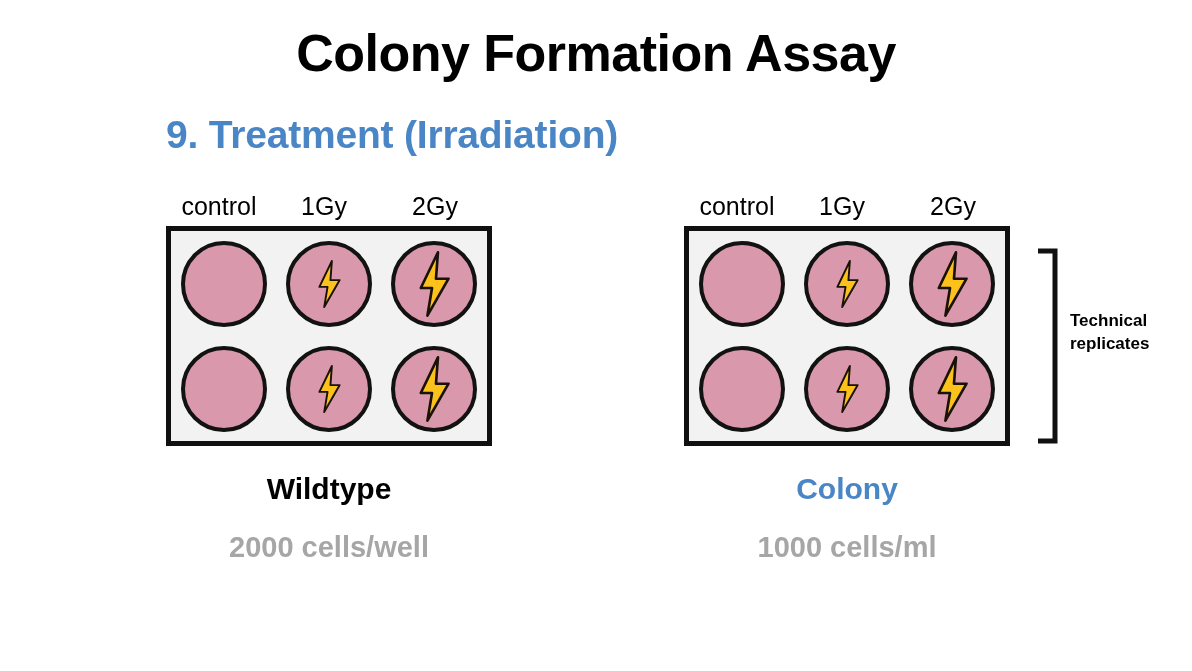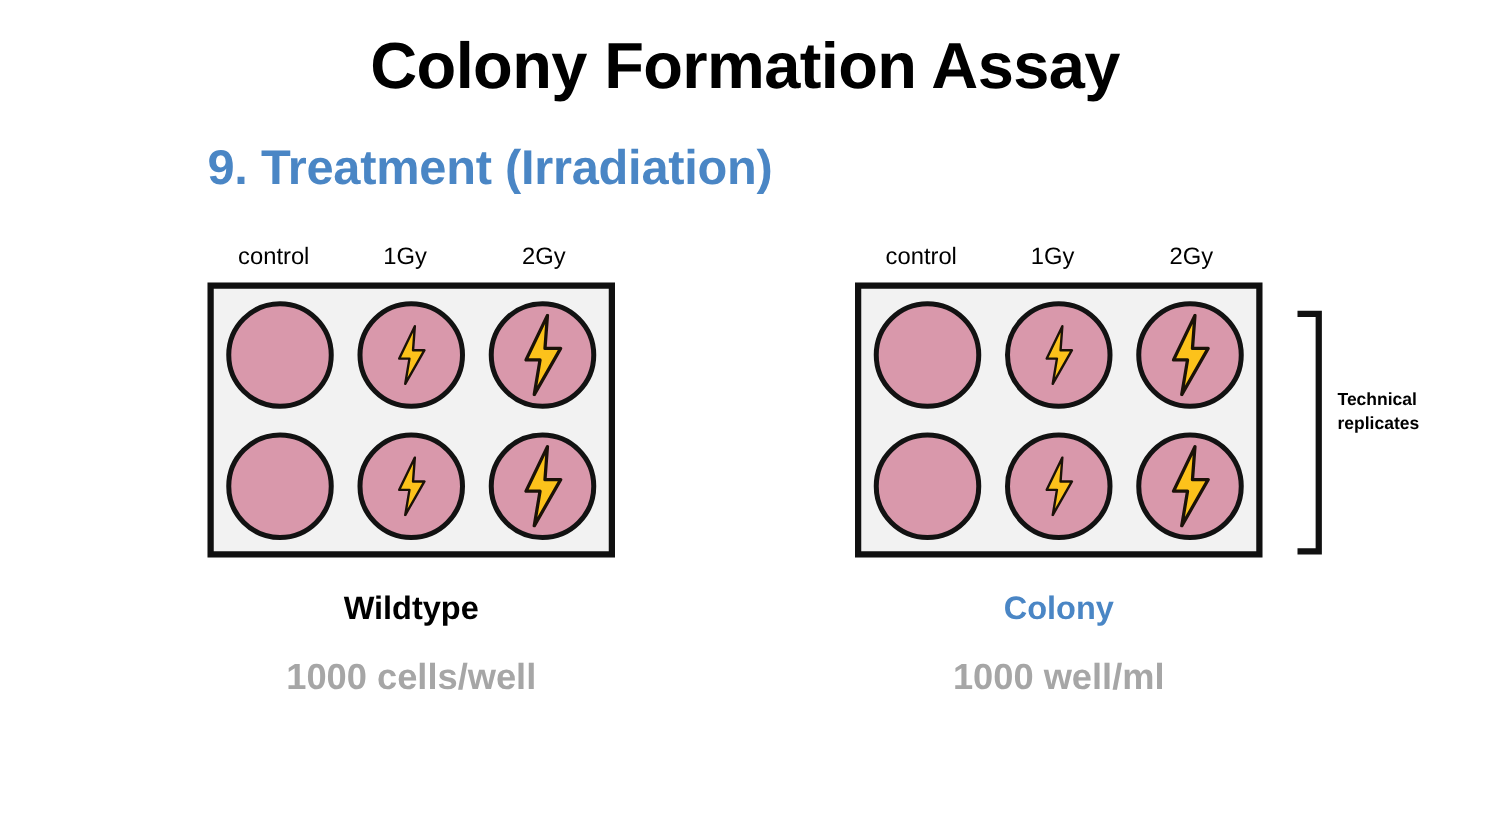--- a/index.html
+++ b/index.html
@@ -51,21 +51,21 @@
   .col-labels {
     position: relative;
     width: 326px;
     height: 33px;
   }
   .col-label {
     position: absolute;
     top: 0;
     width: 108px;
     text-align: center;
-    font-size: 19px;
+    font-size: 25px;
     color: #000000;
     line-height: 26px;
     white-space: nowrap;
   }
   .col-label.c0 { left: -1px;  font-weight: normal; }
   .col-label.c1 { left: 104px; font-weight: normal; }
   .col-label.c2 { left: 215px; font-weight: normal; }
 
   
   .plate {
@@ -98,21 +98,21 @@
     justify-content: center;
   }
   .bolt { display: block; }
   .bolt.dose-1 { width: 30px; height: 48px; }
   .bolt.dose-2 { width: 44px; height: 66px; }
 
   
   .plate-caption {
     width: 326px;
     text-align: center;
-    font-size: 26px;
+    font-size: 30px;
     font-weight: bold;
     margin-top: 26px;
     line-height: 1.15;
     white-space: nowrap;
   }
   .plate-caption.wt  { color: #000000; }
   .plate-caption.mut { color: #4a86c5; }
 
   .plate-subcaption {
     width: 326px;
@@ -137,21 +137,21 @@
     position: absolute;
     left: 0; top: 0;
     width: 22px;
     height: 196px;
   }
   #bracket-label {
     position: absolute;
     left: 32px;
     top: 62px;
     width: 118px;
-    font-size: 14px;
+    font-size: 17px;
     font-weight: bold;
     color: #000000;
     line-height: 1.35;
     text-align: left;
   }
 </style>
 </head>
 <body>
 
 <div id="title">Colony Formation Assay</div>
@@ -194,21 +194,21 @@
       <div class="well">
         <svg class="bolt dose-2" viewBox="0 0 60 100">
           <polygon points="36,2 10,56 27,56 20,98 52,42 33,42" fill="#fcc21b" stroke="#1a1208" stroke-width="4" stroke-linejoin="round"></polygon>
         </svg>
       </div>
 
     </div>
   </div>
 
   <div class="plate-caption wt">Wildtype</div>
-  <div class="plate-subcaption">1000 cells/well</div>
+  <div class="plate-subcaption">2000 cells/well</div>
 </div>
 
 <div class="plate-group right">
 
   <div class="col-labels">
     <div class="col-label c0">control</div>
     <div class="col-label c1">1Gy</div>
     <div class="col-label c2">2Gy</div>
   </div>
 
@@ -240,21 +240,21 @@
       <div class="well">
         <svg class="bolt dose-2" viewBox="0 0 60 100">
           <polygon points="36,2 10,56 27,56 20,98 52,42 33,42" fill="#fcc21b" stroke="#1a1208" stroke-width="4" stroke-linejoin="round"></polygon>
         </svg>
       </div>
 
     </div>
   </div>
 
   <div class="plate-caption mut">Colony</div>
-  <div class="plate-subcaption">1000 well/ml</div>
+  <div class="plate-subcaption">1000 cells/ml</div>
 </div>
 
 <div id="bracket-annotation">
   <svg id="bracket-shape" viewBox="0 0 22 196" preserveAspectRatio="none">
     <path d="M2,3 L17,3 L17,193 L2,193" fill="none" stroke="#111111" stroke-width="5" stroke-linecap="square"></path>
   </svg>
   <div id="bracket-label">
     <div>Technical</div>
     <div>replicates</div>
   </div>

